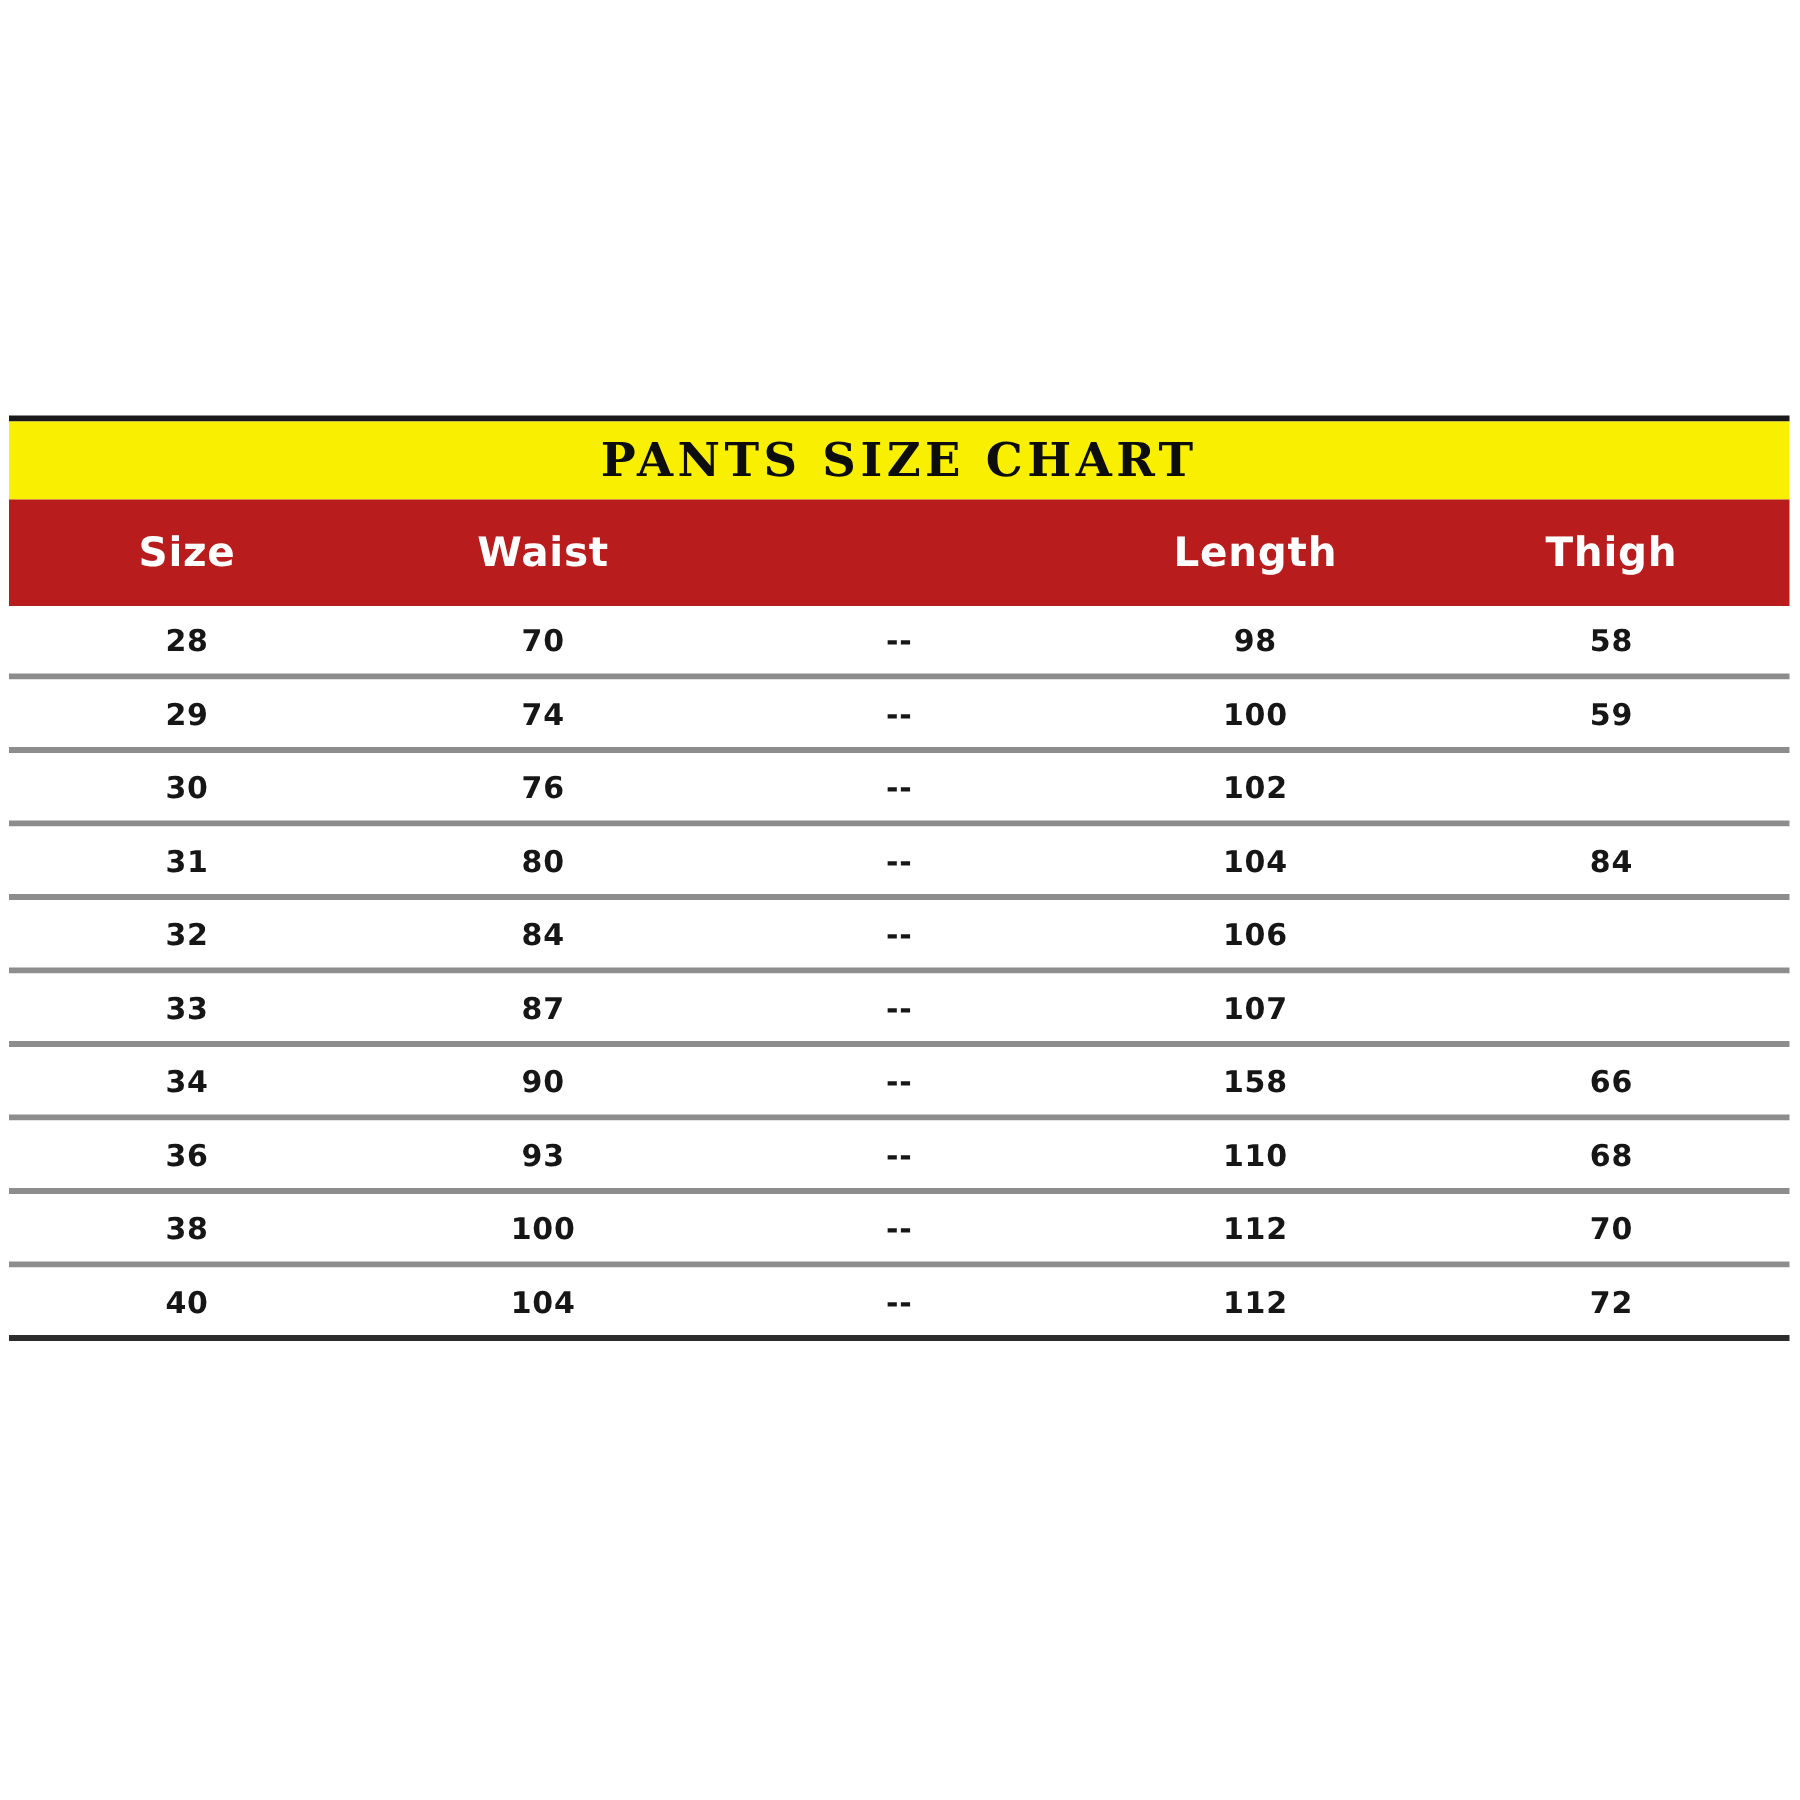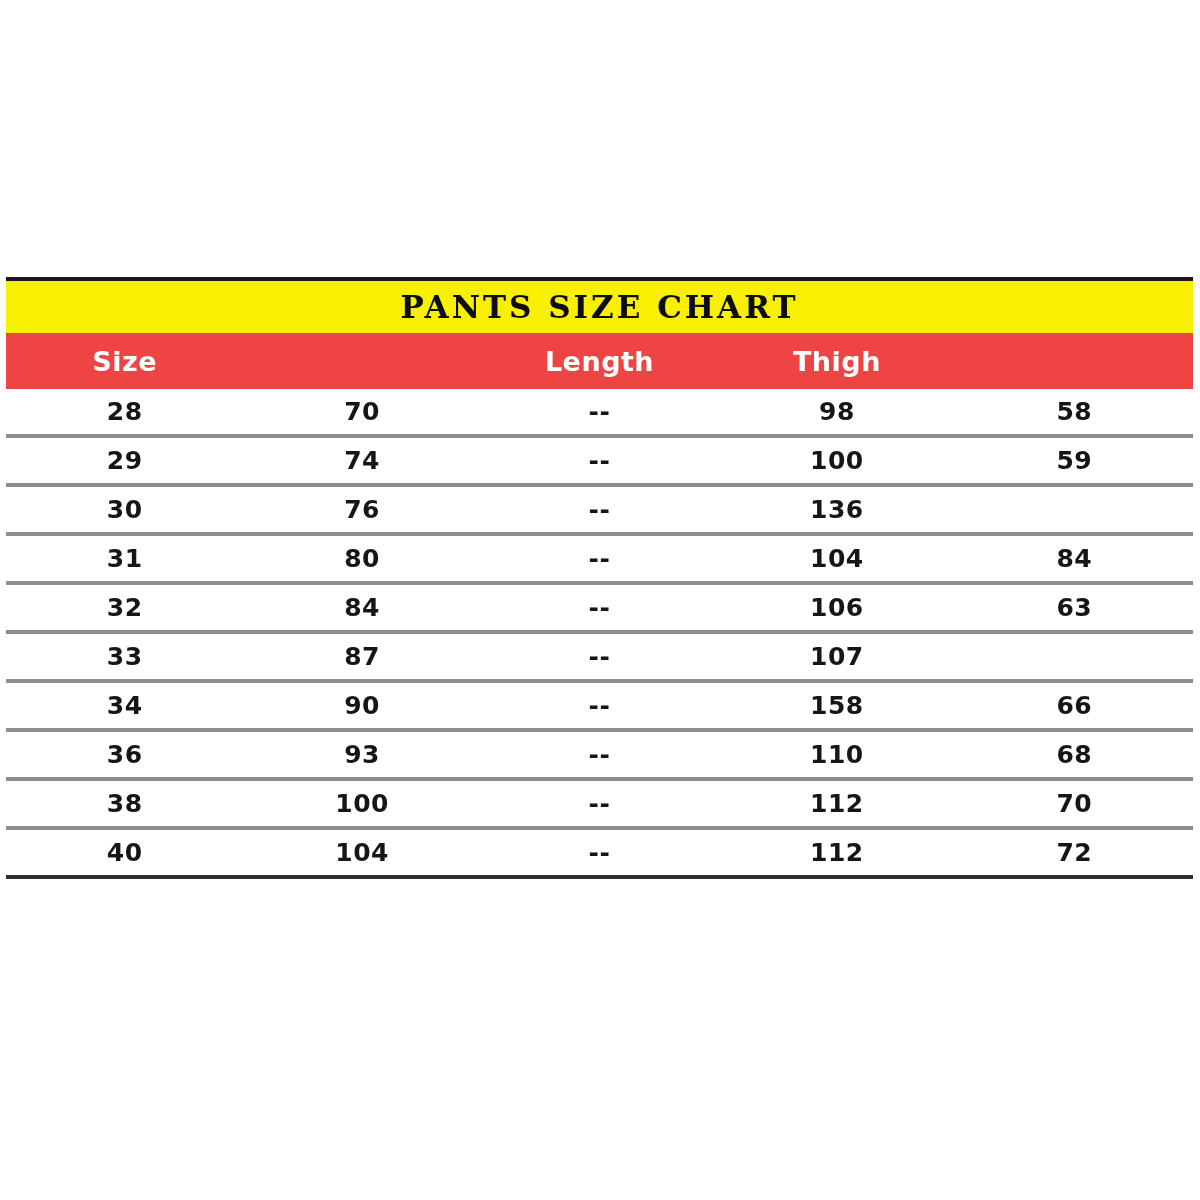--- a/index.html
+++ b/index.html
@@ -31,22 +31,22 @@
   }
   .title-text {
     font-family: "DejaVu Serif", serif;
     font-weight: bold;
     font-size: 31px;
     letter-spacing: 3px;
     color: #0d0d0d;
     line-height: 1;
   }
   .header-row {
-    height: 56px;
-    background: #ef4444;
+    height: 71px;
+    background: #b91c1c;
     display: grid;
     grid-template-columns: repeat(5, 1fr);
     align-items: center;
   }
   .header-cell {
     color: #ffffff;
     font-size: 27px;
     font-weight: bold;
     text-align: center;
     letter-spacing: 0.5px;
@@ -58,36 +58,37 @@
     grid-template-columns: repeat(5, 1fr);
     align-items: center;
     border-bottom: 4px solid #8d8d8d;
     background: #ffffff;
   }
   .data-row:last-child {
     border-bottom: 4px solid #2d2d2d;
   }
   .cell {
     text-align: center;
-    font-size: 25px;
+    font-size: 20px;
     font-weight: bold;
     color: #161616;
     letter-spacing: 0.5px;
   }
 </style>
 </head>
 <body>
 
 <div class="size-table">
   <div class="top-line"></div>
   <div class="title-band">
     <span class="title-text">PANTS SIZE CHART</span>
   </div>
   <div class="header-row">
     <div class="header-cell">Size</div>
+    <div class="header-cell">Waist</div>
     <div class="header-cell"></div>
     <div class="header-cell">Length</div>
     <div class="header-cell">Thigh</div>
   </div>
   <div class="table-body">
       <div class="data-row">
         <div class="cell">28</div>
         <div class="cell">70</div>
         <div class="cell">--</div>
         <div class="cell">98</div>
@@ -97,35 +98,34 @@
         <div class="cell">29</div>
         <div class="cell">74</div>
         <div class="cell">--</div>
         <div class="cell">100</div>
         <div class="cell">59</div>
       </div>
       <div class="data-row">
         <div class="cell">30</div>
         <div class="cell">76</div>
         <div class="cell">--</div>
-        <div class="cell">136</div>
+        <div class="cell">102</div>
       </div>
       <div class="data-row">
         <div class="cell">31</div>
         <div class="cell">80</div>
         <div class="cell">--</div>
         <div class="cell">104</div>
         <div class="cell">84</div>
       </div>
       <div class="data-row">
         <div class="cell">32</div>
         <div class="cell">84</div>
         <div class="cell">--</div>
         <div class="cell">106</div>
-        <div class="cell">63</div>
       </div>
       <div class="data-row">
         <div class="cell">33</div>
         <div class="cell">87</div>
         <div class="cell">--</div>
         <div class="cell">107</div>
       </div>
       <div class="data-row">
         <div class="cell">34</div>
         <div class="cell">90</div>

